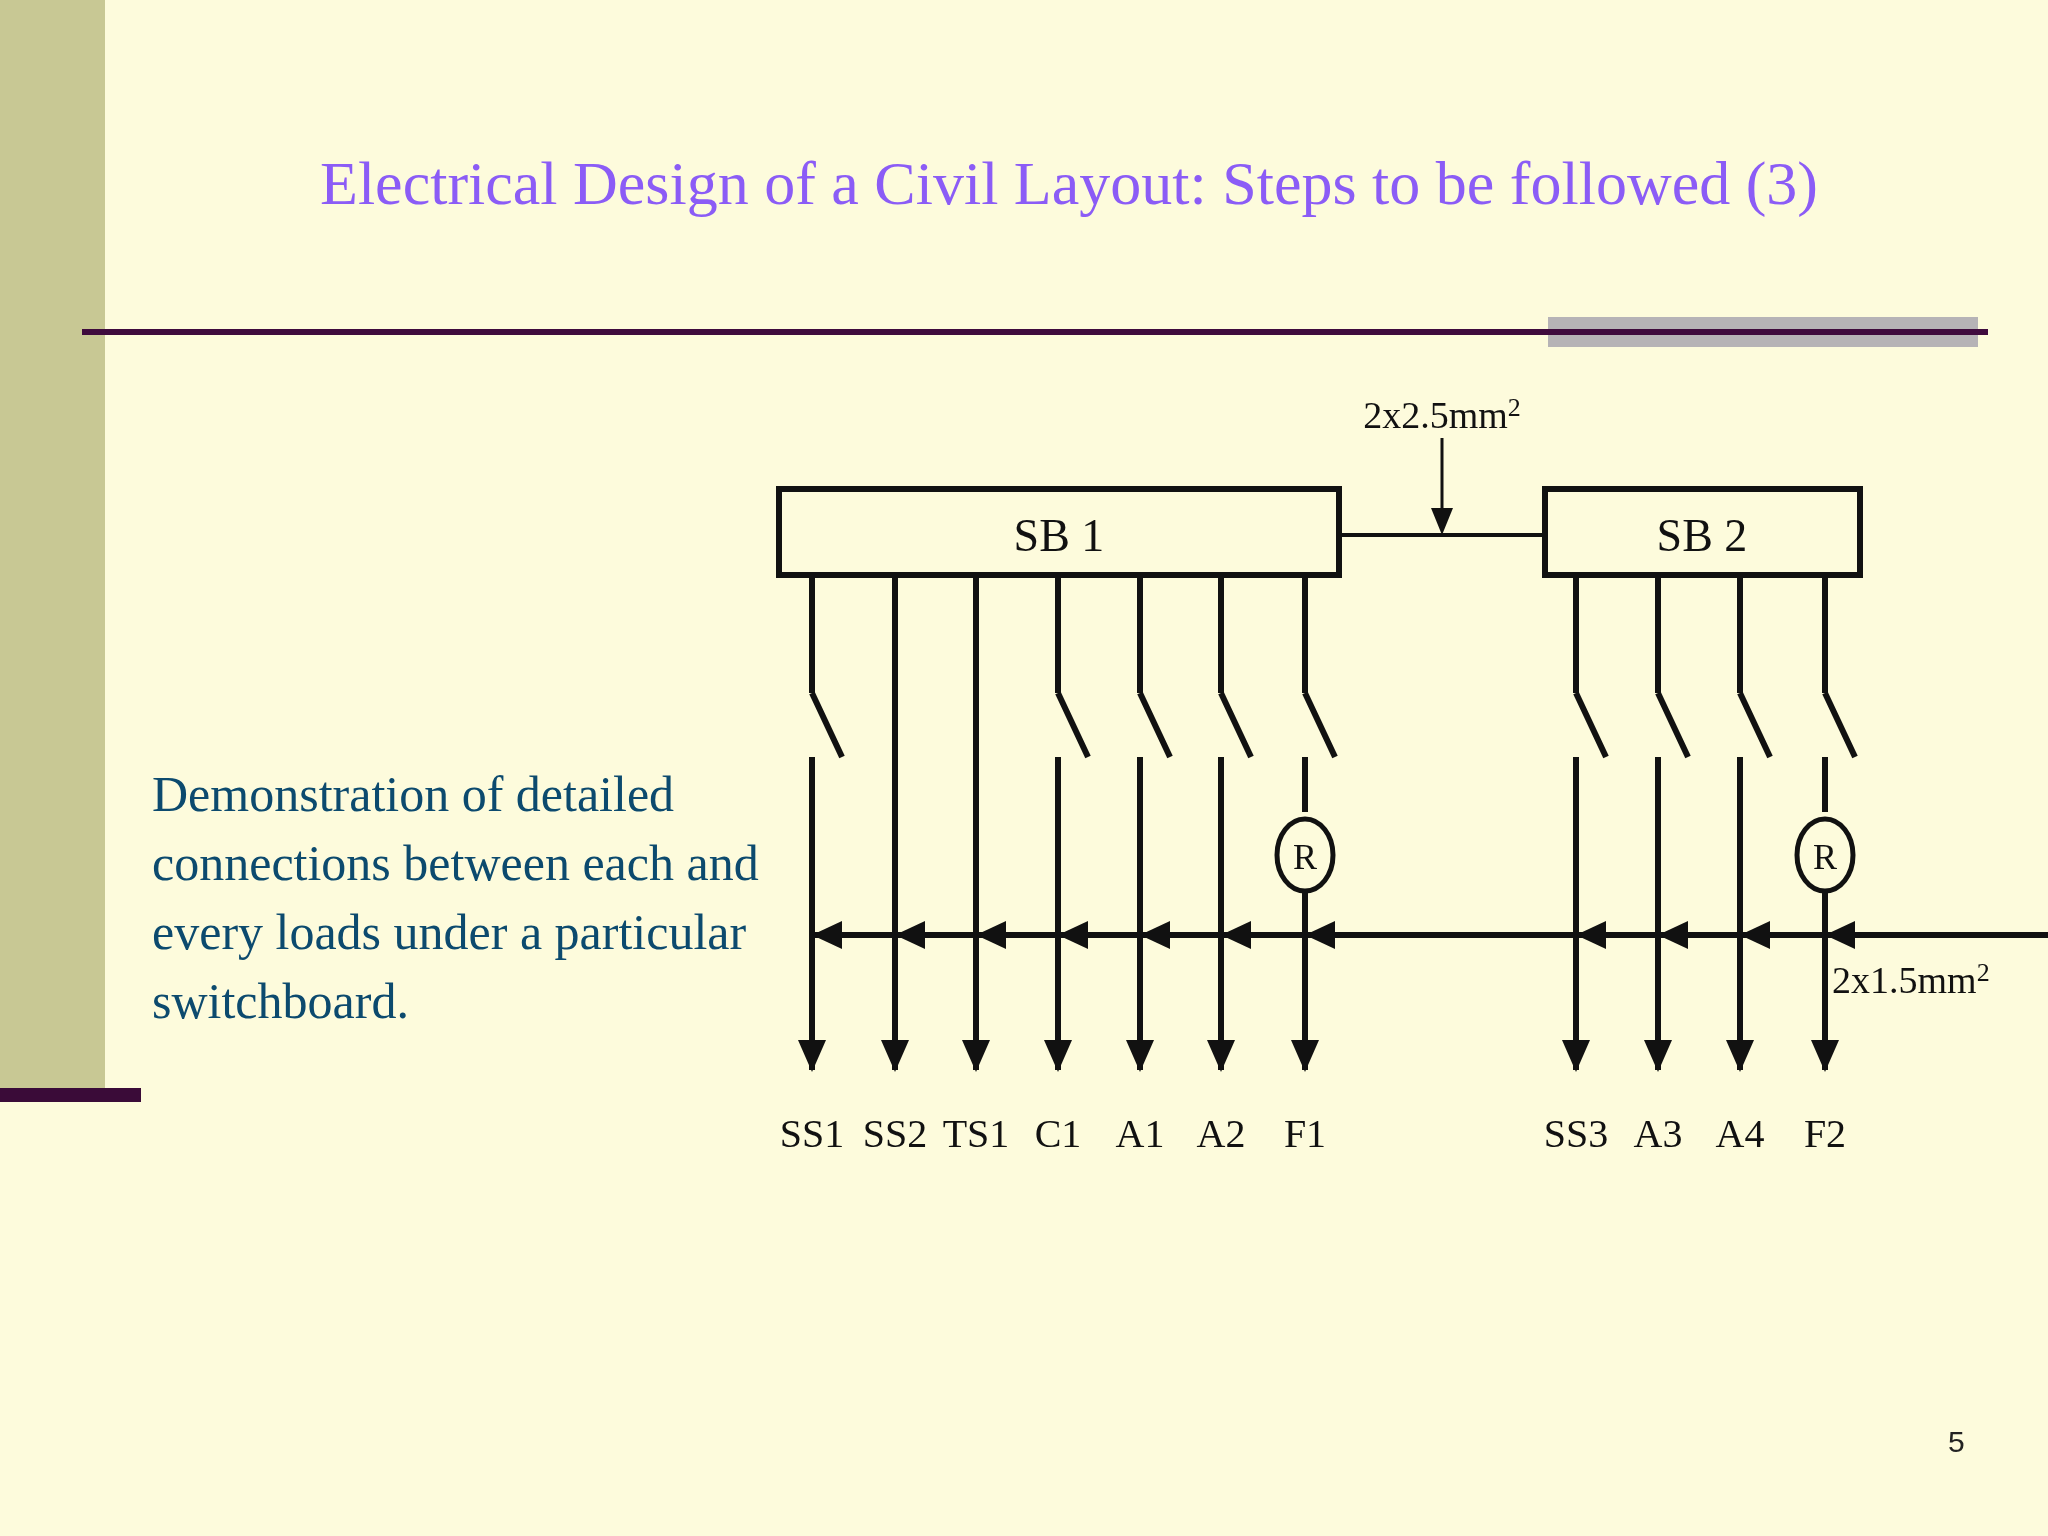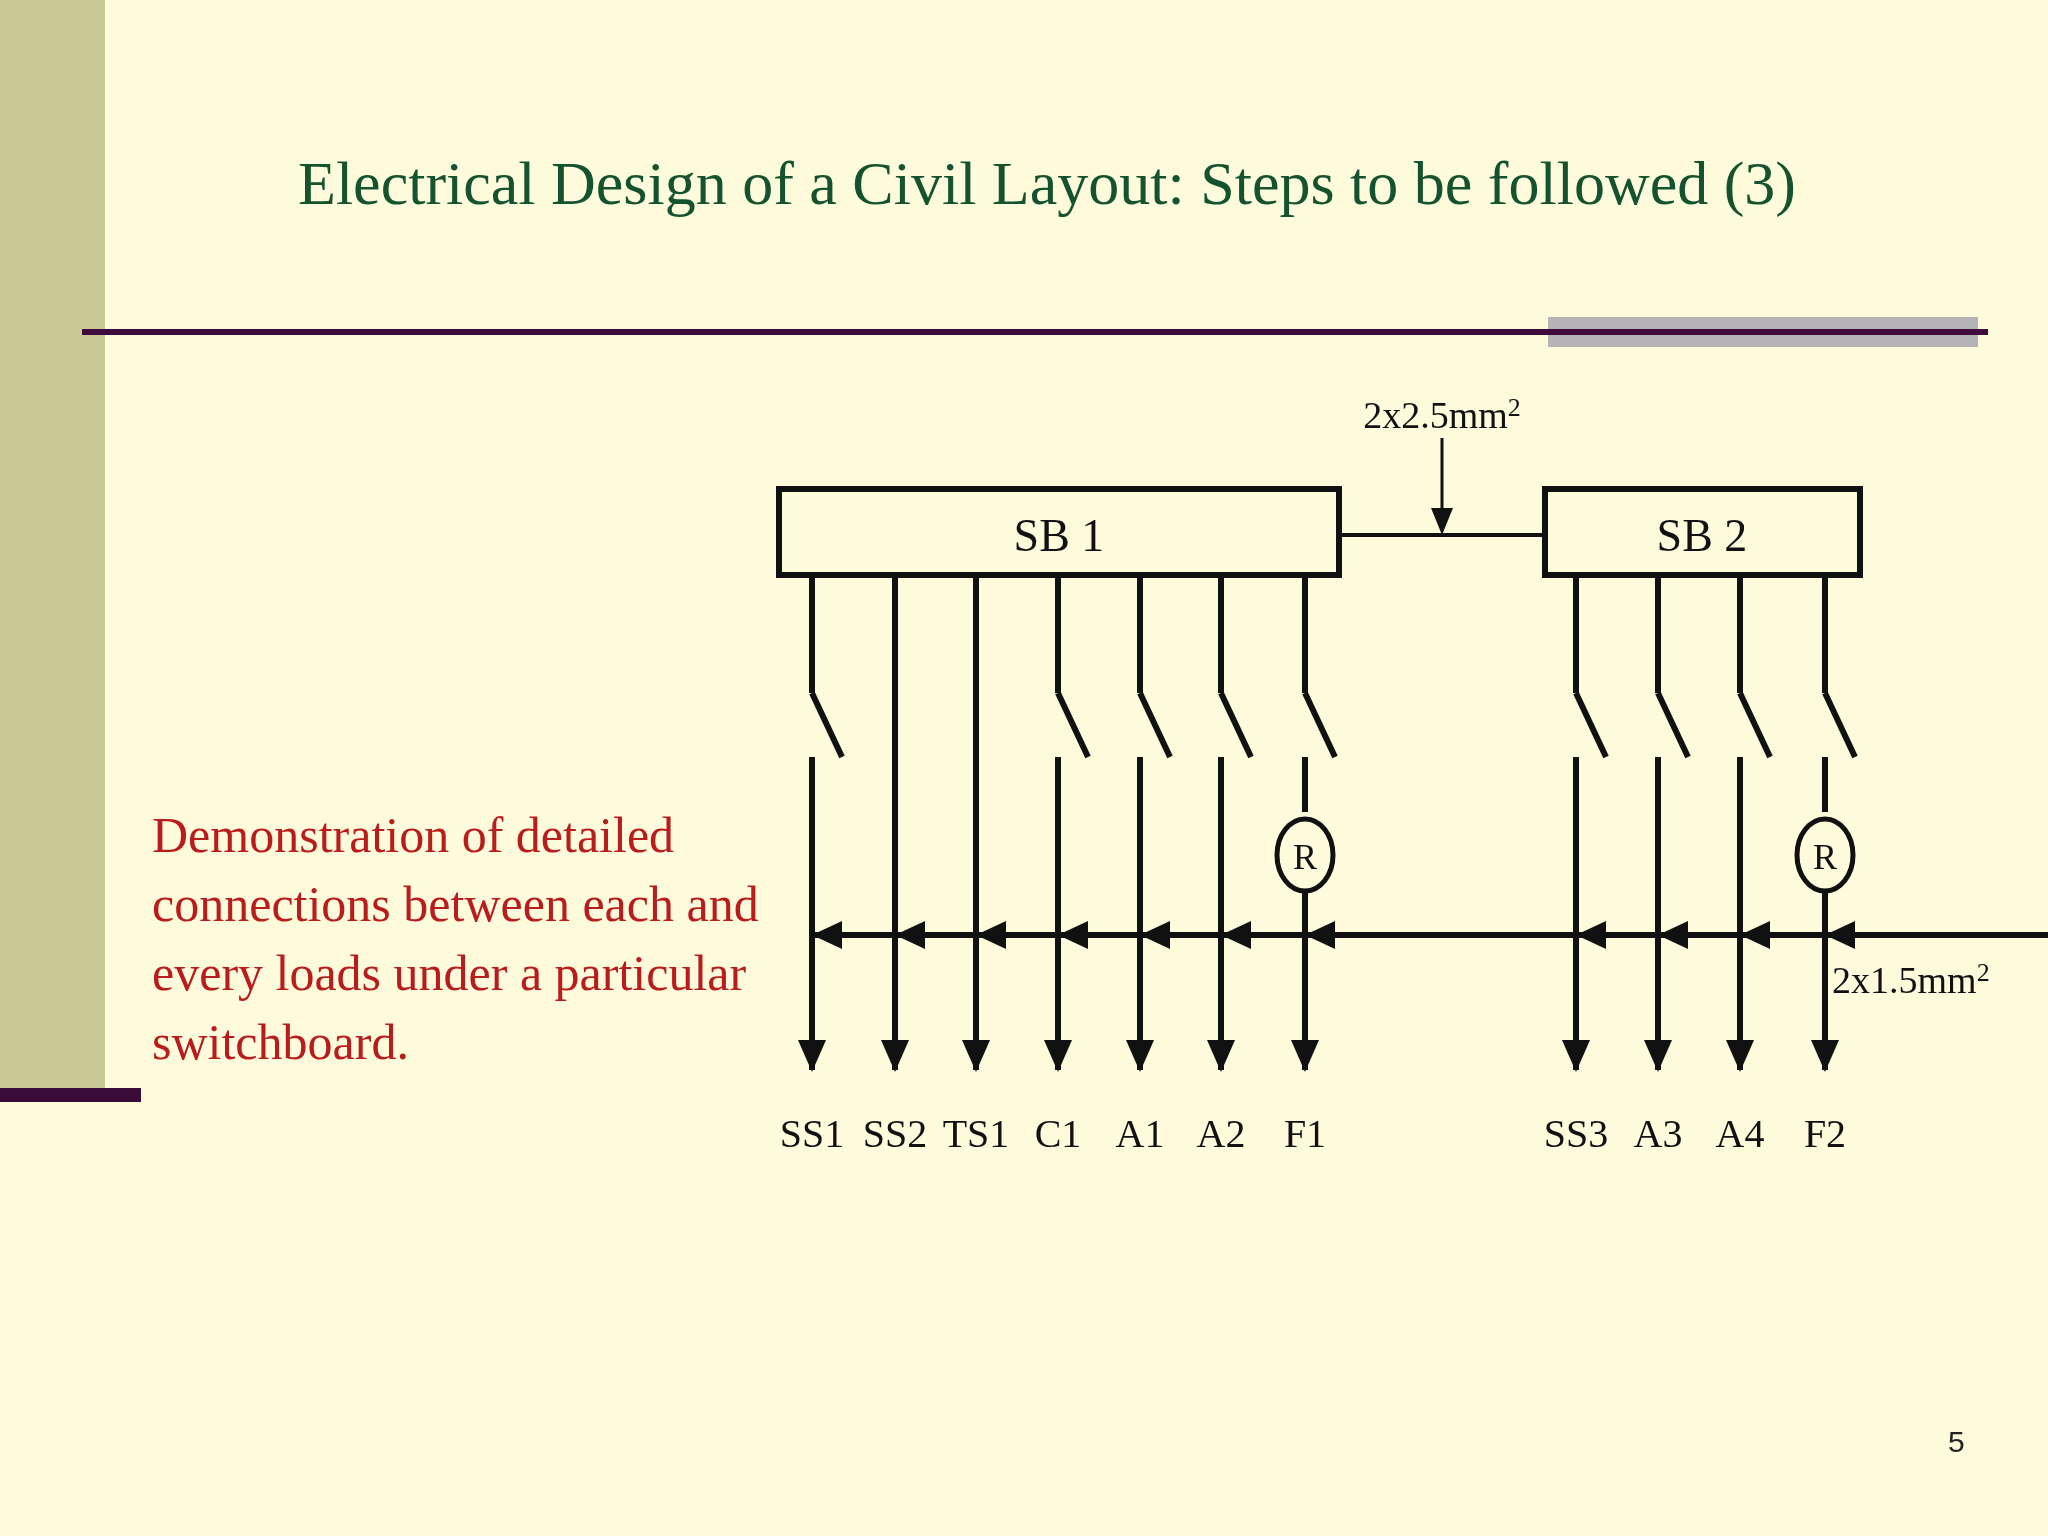--- a/index.html
+++ b/index.html
@@ -45,44 +45,44 @@
     left: 1548px; top: 317px;
     width: 430px;
     height: 30px;
     background: #b6b3b6;
     z-index: 2;
   }
 
   
   #page-title {
     position: absolute;
-    left: 122px; top: 148px;
+    left: 144px; top: 148px;
     width: 1850px;
     text-align: center;
     font-size: 62px;
-    color: #14532d;
+    color: #8b5cf6;
     letter-spacing: 0px;
     white-space: nowrap;
   }
   #section-heading {
     position: absolute;
     left: 152px; top: 380px;
     width: 640px;
     font-size: 56px;
     font-weight: bold;
     font-style: italic;
     color: #111111;
     line-height: 1.15;
   }
   #body-paragraph {
     position: absolute;
-    left: 152px; top: 801px;
+    left: 152px; top: 760px;
     width: 620px;
     font-size: 50px;
-    color: #b91c1c;
+    color: #0c4a6e;
     line-height: 1.38;
   }
   #page-number {
     position: absolute;
     left: 1948px; top: 1425px;
     font-family: "Liberation Sans", "DejaVu Sans", sans-serif;
     font-size: 30px;
     color: #222222;
   }
 

